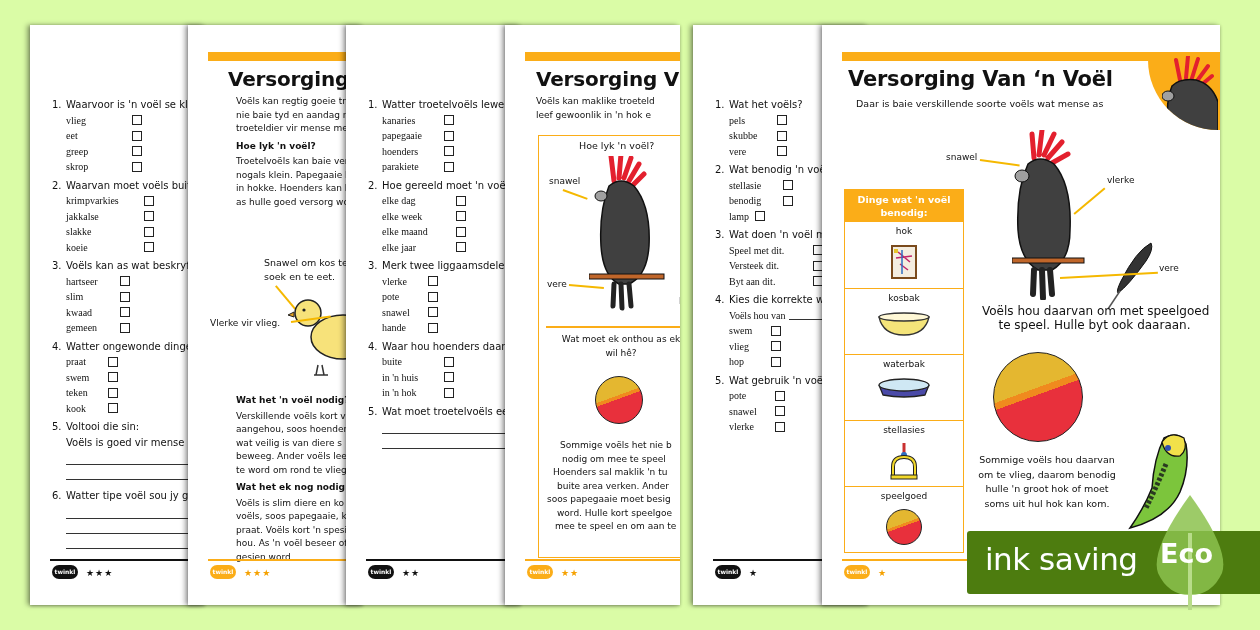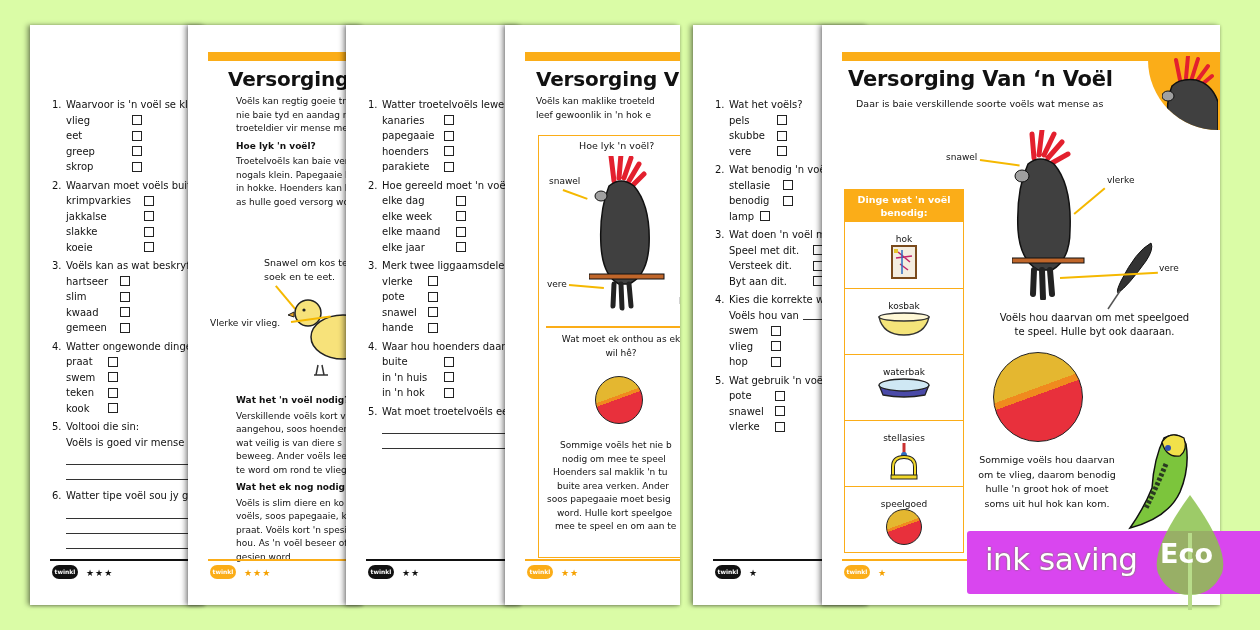--- a/index.html
+++ b/index.html
@@ -18,21 +18,21 @@
   .p6 { left: 822px; width: 398px; z-index: 6; }
 
   .orange-bar { position: absolute; top: 27px; left: 20px; right: 0; height: 9px; background: #fbad18; }
   .title { position: absolute; top: 42px; left: 40px; font-size: 20px; font-weight: bold; white-space: nowrap; letter-spacing: -0.2px; }
   .p6 .title { left: 26px; font-size: 21px; }
 
   .qlist { position: absolute; top: 72px; left: 22px; font-size: 10px; line-height: 15.5px; white-space: nowrap; }
   .q { margin-bottom: 3px; }
   .q-text { display: block; }
   .q-text .num { display: inline-block; width: 14px; }
-  .opt { display: flex; align-items: center; padding-left: 14px; }
+  .opt { display: flex; align-items: center; padding-left: 14px; font-family: Liberation Serif, serif; }
   .opt .lbl { display: inline-block; }
   .cb { display: inline-block; width: 10px; height: 10px; border: 1.3px solid #222; margin-left: 6px; background: #fff; }
   .wline { margin-left: 14px; border-bottom: 1.3px solid #333; width: 200px; height: 15px; }
 
   .footer-line { position: absolute; bottom: 44px; left: 20px; right: 0; height: 2px; background: #111; }
   .footer-line.orange { background: #fbad18; }
   .logo { position: absolute; bottom: 26px; left: 22px; width: 26px; height: 14px; background: #111; border-radius: 7px; color: #fff; font-size: 6px; font-weight: bold; text-align: center; line-height: 14px; }
   .logo.orange { background: #fbad18; }
   .stars { position: absolute; bottom: 27px; left: 56px; font-size: 9px; color: #111; letter-spacing: 1px; }
   .stars.orange { color: #f5a100; }
@@ -44,26 +44,26 @@
   .center-text { text-align: center; }
 
   .lbl-small { position: absolute; font-size: 9px; white-space: nowrap; }
   .pointer { position: absolute; height: 1.5px; background: #f5b800; transform-origin: left center; }
 
   .ball { position: absolute; border-radius: 50%; border: 1.5px solid #222;
           background: linear-gradient(160deg, #e4b730 0 42%, #f08a1e 42% 48%, #e8303c 48% 100%); }
 
   .needs-table { position: absolute; top: 164px; left: 22px; width: 120px; border: 1.5px solid #fbad18; background: #fff; }
   .needs-head { background: #fbad18; color: #fff; font-size: 9.5px; font-weight: bold; text-align: center; padding: 3px 2px; line-height: 13px; }
-  .needs-cell { border-top: 1.5px solid #fbad18; height: 66px; position: relative; text-align: center; font-size: 9px; padding-top: 12px; }
+  .needs-cell { border-top: 1.5px solid #fbad18; height: 66px; position: relative; text-align: center; font-size: 9px; padding-top: 4px; }
   .needs-cell .icon { position: absolute; left: 50%; transform: translateX(-50%); top: 22px; }
 
   .corner-badge { position: absolute; top: 27px; right: 0; width: 72px; height: 78px; background: #fbad18; border-bottom-left-radius: 70px; overflow: hidden; }
 
-  .eco { position: absolute; left: 967px; top: 531px; width: 293px; height: 63px; background: #d946ef; z-index: 20; border-radius: 3px 0 0 3px; }
+  .eco { position: absolute; left: 967px; top: 531px; width: 293px; height: 63px; background: #4d7c0f; z-index: 20; border-radius: 3px 0 0 3px; }
   .eco-text { position: absolute; left: 18px; top: 10px; color: #fff; font-size: 31px; font-family: "DejaVu Sans", sans-serif; letter-spacing: -0.5px; text-shadow: 0 0 2px #4a8a22; }
   .eco-leaf { position: absolute; left: 1150px; top: 495px; width: 80px; height: 115px; z-index: 21; }
   .eco-word { position: absolute; left: 1160px; top: 538px; z-index: 22; color: #fff; font-size: 27px; font-weight: bold; }
 </style>
 </head>
 <body>
 
 <div class="page p1">
   <div class="qlist">
     <div class="q">
@@ -490,21 +490,21 @@
         <path d="M4 34 L4 24 Q4 14 15 14 Q26 14 26 24 L26 34" fill="none" stroke="#f2d829" stroke-width="2"></path>
         <rect x="2" y="32" width="26" height="4" fill="#f2d829" stroke="#222" stroke-width="1"></rect>
       </svg>
     </div>
     <div class="needs-cell">
       <span>speelgoed</span>
       <div class="ball" style="left:50%;transform:translateX(-50%);top:22px;width:36px;height:36px"></div>
     </div>
   </div>
 
-  <div class="para center-text" style="left:160px;top:286px;width:225px;font-size:10px">
+  <div class="para center-text" style="left:160px;top:280px;width:225px;font-size:12px">
     <div>Voëls hou daarvan om met speelgoed</div>
     <div>te speel. Hulle byt ook daaraan.</div>
   </div>
   <div class="ball" style="left:171px;top:327px;width:90px;height:90px"></div>
   <div class="para center-text" style="left:150px;top:428px;width:150px;font-size:9.5px;line-height:14.5px">
     <div>Sommige voëls hou daarvan</div>
     <div>om te vlieg, daarom benodig</div>
     <div>hulle 'n groot hok of moet</div>
     <div>soms uit hul hok kan kom.</div>
   </div>

